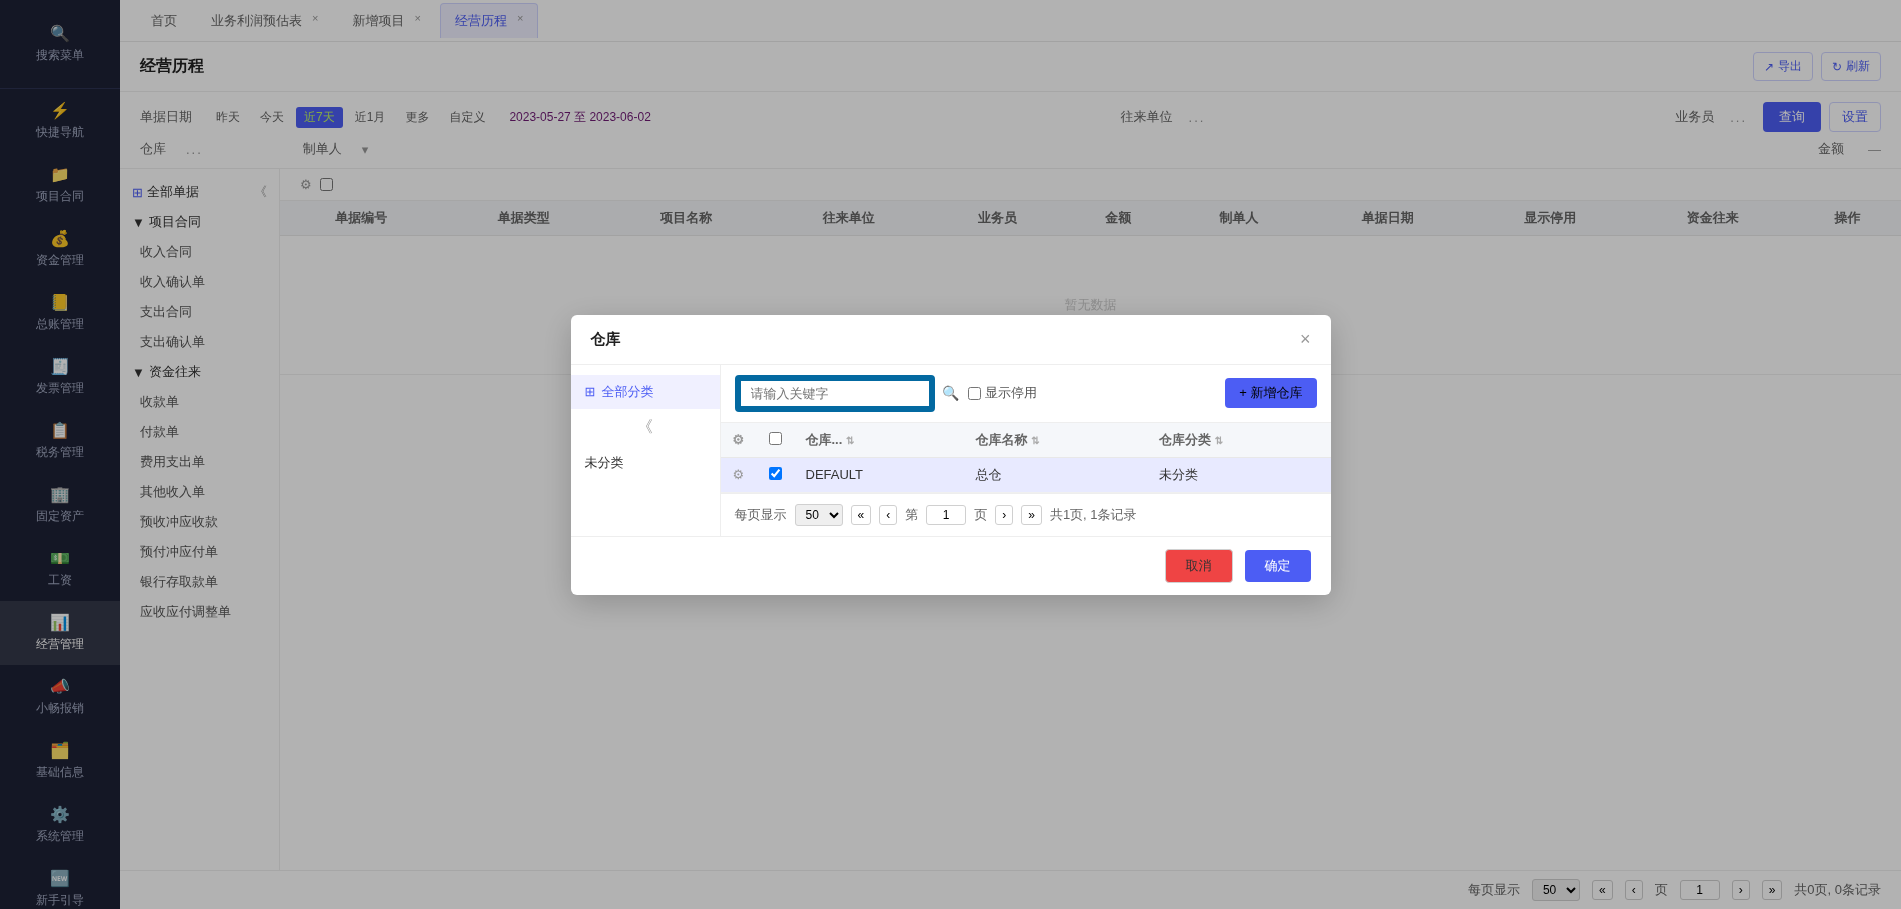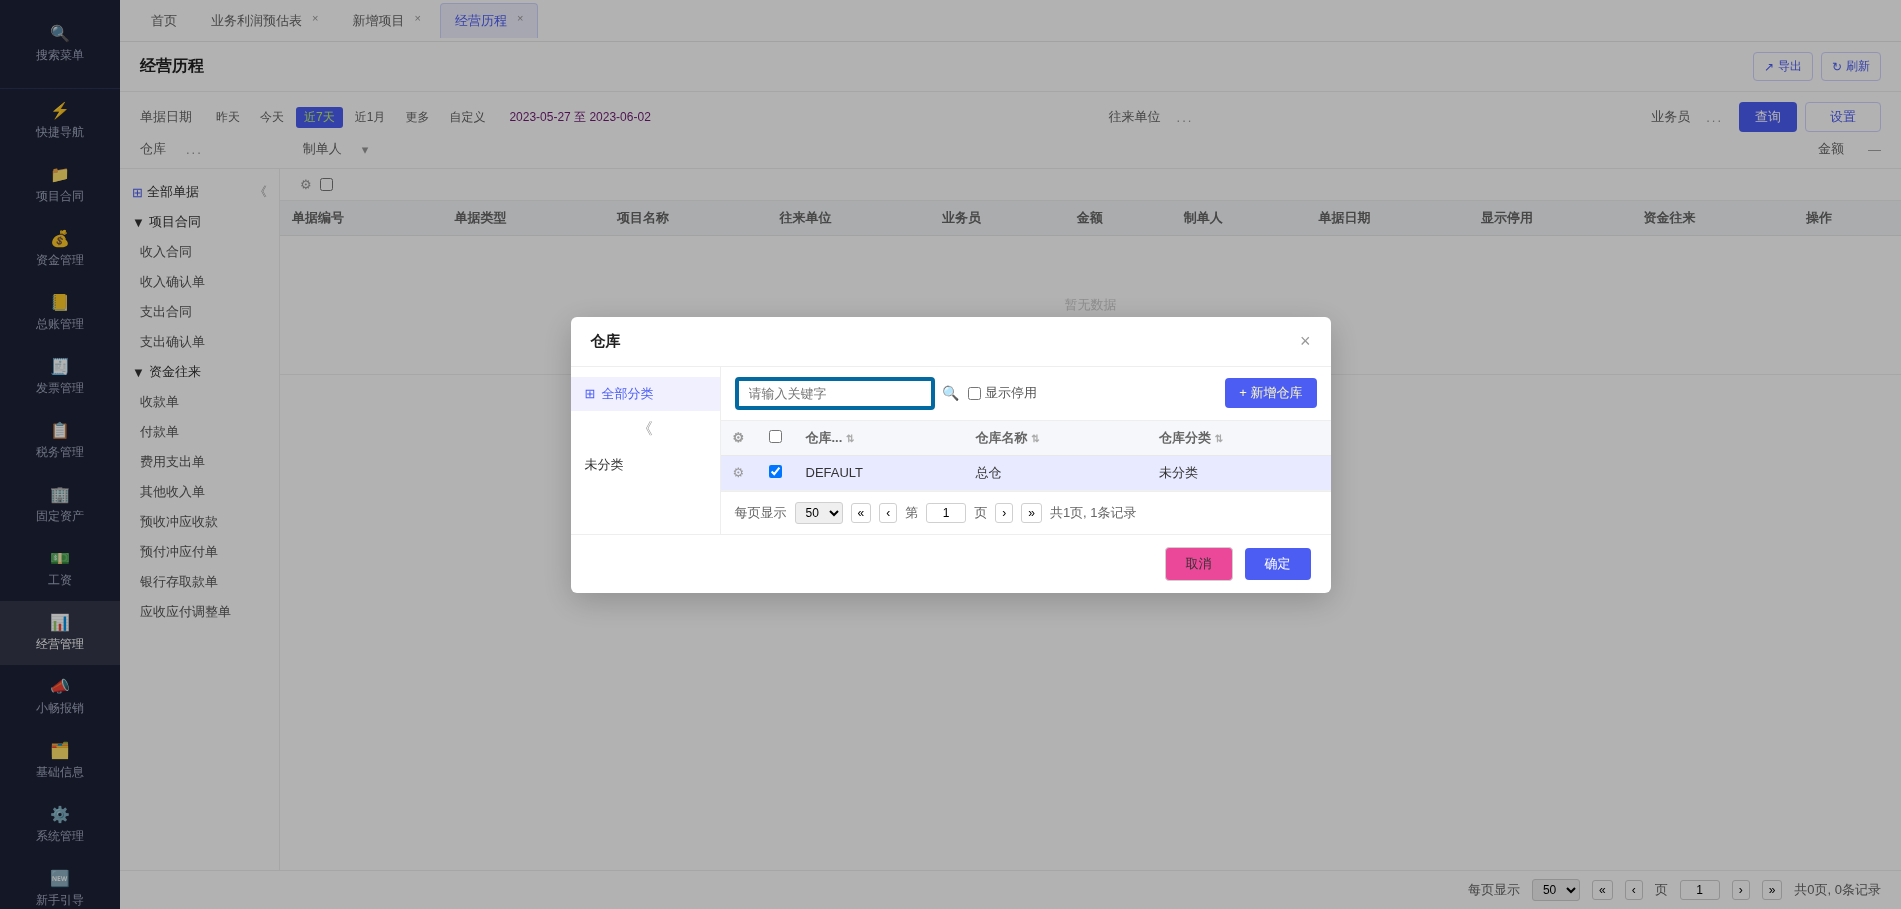--- a/index.html
+++ b/index.html
@@ -51,21 +51,21 @@
 
     
     .left-nav { width: 160px; background: #fff; border-right: 1px solid #eee; overflow-y: auto; padding: 8px 0; flex-shrink: 0; }
     .left-nav-header { display: flex; align-items: center; justify-content: space-between; padding: 6px 12px; font-size: 13px; font-weight: 500; color: #333; cursor: pointer; }
     .left-nav-item { padding: 6px 20px; cursor: pointer; font-size: 13px; color: #555; }
     .left-nav-section { display: flex; align-items: center; gap: 4px; padding: 6px 12px; cursor: pointer; font-size: 13px; color: #333; font-weight: 500; }
 
     
     .table-area { flex: 1; overflow: auto; background: #fff; }
     .data-table { width: 100%; border-collapse: collapse; font-size: 13px; }
-    .data-table th { background: #f5f7fa; padding: 8px 12px; text-align: left; border-bottom: 1px solid #e8e8e8; color: #666; white-space: nowrap; }
+    .data-table th { background: #f5f7fa; padding: 8px 12px; text-align: center; border-bottom: 1px solid #e8e8e8; color: #666; white-space: nowrap; }
     .data-table td { padding: 8px 12px; border-bottom: 1px solid #f0f0f0; color: #333; }
 
     
     .bottom-bar { background: #fff; border-top: 1px solid #eee; padding: 8px 20px; display: flex; align-items: center; justify-content: flex-end; gap: 12px; font-size: 13px; color: #666; }
     .page-size-select { border: 1px solid #d0d0d0; border-radius: 3px; padding: 2px 6px; font-size: 12px; }
     .page-nav-btn { border: 1px solid #d0d0d0; border-radius: 3px; padding: 2px 6px; cursor: pointer; background: #fff; font-size: 12px; }
     .page-input { width: 40px; border: 1px solid #d0d0d0; border-radius: 3px; padding: 2px 6px; text-align: center; font-size: 12px; }
 
     
     .overlay { position: fixed; top: 0; left: 0; width: 1901px; height: 909px; background: rgba(0,0,0,0.3); z-index: 100; display: flex; align-items: center; justify-content: center; }
@@ -80,37 +80,37 @@
     
     .modal-left { width: 150px; border-right: 1px solid #eee; padding: 10px 0; display: flex; flex-direction: column; }
     .modal-left-item { display: flex; align-items: center; gap: 6px; padding: 8px 14px; cursor: pointer; font-size: 13px; color: #333; }
     .modal-left-item.active { color: #4c5df4; background: #f0f0ff; }
     .modal-collapse-btn { border: none; background: none; cursor: pointer; color: #999; font-size: 16px; padding: 8px; }
 
     
     .modal-right { flex: 1; display: flex; flex-direction: column; overflow: hidden; }
     .modal-toolbar { display: flex; align-items: center; justify-content: space-between; padding: 10px 14px; border-bottom: 1px solid #eee; }
     .modal-search { display: flex; align-items: center; gap: 8px; }
-    .modal-search-input { border: 4px solid #0369a1; border-radius: 4px; padding: 5px 10px; font-size: 13px; width: 200px; }
+    .modal-search-input { border: 6px solid #0369a1; border-radius: 4px; padding: 5px 10px; font-size: 13px; width: 200px; }
     .modal-search-btn { border: none; background: none; cursor: pointer; color: #666; font-size: 14px; }
     .modal-checkbox-label { display: flex; align-items: center; gap: 4px; font-size: 13px; color: #555; cursor: pointer; }
-    .btn-add { background: #4c5df4; color: #fef9c3; border: none; border-radius: 4px; padding: 6px 14px; cursor: pointer; font-size: 13px; display: flex; align-items: center; gap: 4px; }
+    .btn-add { background: #4c5df4; color: #000000; border: none; border-radius: 4px; padding: 6px 14px; cursor: pointer; font-size: 13px; display: flex; align-items: center; gap: 4px; }
 
     
     .modal-table-wrap { flex: 1; overflow: auto; }
     .modal-table { width: 100%; border-collapse: collapse; font-size: 13px; }
     .modal-table th { background: #f5f7fa; padding: 8px 12px; text-align: left; border-bottom: 1px solid #e8e8e8; color: #666; white-space: nowrap; }
     .modal-table td { padding: 8px 12px; border-bottom: 1px solid #f0f0f0; color: #333; }
     .modal-table tr.selected td { background: #e8eaff; }
     .sort-icon { color: #aaa; font-size: 10px; }
 
     
     .modal-pagination { padding: 10px 14px; border-top: 1px solid #eee; display: flex; align-items: center; gap: 8px; font-size: 13px; color: #666; }
     .modal-footer { padding: 12px 20px; border-top: 1px solid #eee; display: flex; align-items: center; justify-content: flex-end; gap: 12px; }
-    .btn-cancel { border: 1px solid #d0d0d0; background: #ec4899; border-radius: 4px; padding: 7px 20px; cursor: pointer; font-size: 13px; color: #333; }
+    .btn-cancel { border: 1px solid #d0d0d0; background: #ef4444; border-radius: 4px; padding: 7px 20px; cursor: pointer; font-size: 13px; color: #333; }
     .btn-confirm { border: none; background: #4c5df4; color: #fff; border-radius: 4px; padding: 7px 20px; cursor: pointer; font-size: 13px; }
     .checkbox-col { width: 30px; }
   </style>
 </head>
 <body>
 
 <div class="app-container">
 
   <div class="sidebar">
     <div class="sidebar-top">
@@ -221,21 +221,21 @@
         </div>
         <span class="date-range">2023-05-27 至 2023-06-02</span>
         <span style="flex:1"></span>
         <span class="filter-label">往来单位</span>
         <span class="filter-dots">...</span>
         <span style="flex:1"></span>
         <span class="filter-label">业务员</span>
         <span class="filter-dots">...</span>
         <div style="display:flex;gap:8px;margin-left:auto;">
           <button style="background:#4c5df4;color:#fff;border:none;border-radius:4px;padding:5px 16px;cursor:pointer;font-size:13px;">查询</button>
-          <button style="background:#fff;color:#4c5df4;border:1px solid #d0d5ff;border-radius:4px;padding:5px 24px;cursor:pointer;font-size:13px;font-family:Liberation Mono, monospace;">设置</button>
+          <button style="background:#fff;color:#4c5df4;border:1px solid #d0d5ff;border-radius:4px;padding:5px 12px;cursor:pointer;font-size:13px;font-family:Liberation Mono, monospace;">设置</button>
         </div>
       </div>
       <div class="filter-row2">
         <span class="filter-label">仓库</span>
         <span class="filter-dots" style="cursor:pointer;color:#999;">...</span>
         <span style="flex:0 0 60px;"></span>
         <span class="filter-label">制单人</span>
         <span style="cursor:pointer;color:#999;">▾</span>
         <span style="flex:1"></span>
         <span class="filter-label">金额</span>

